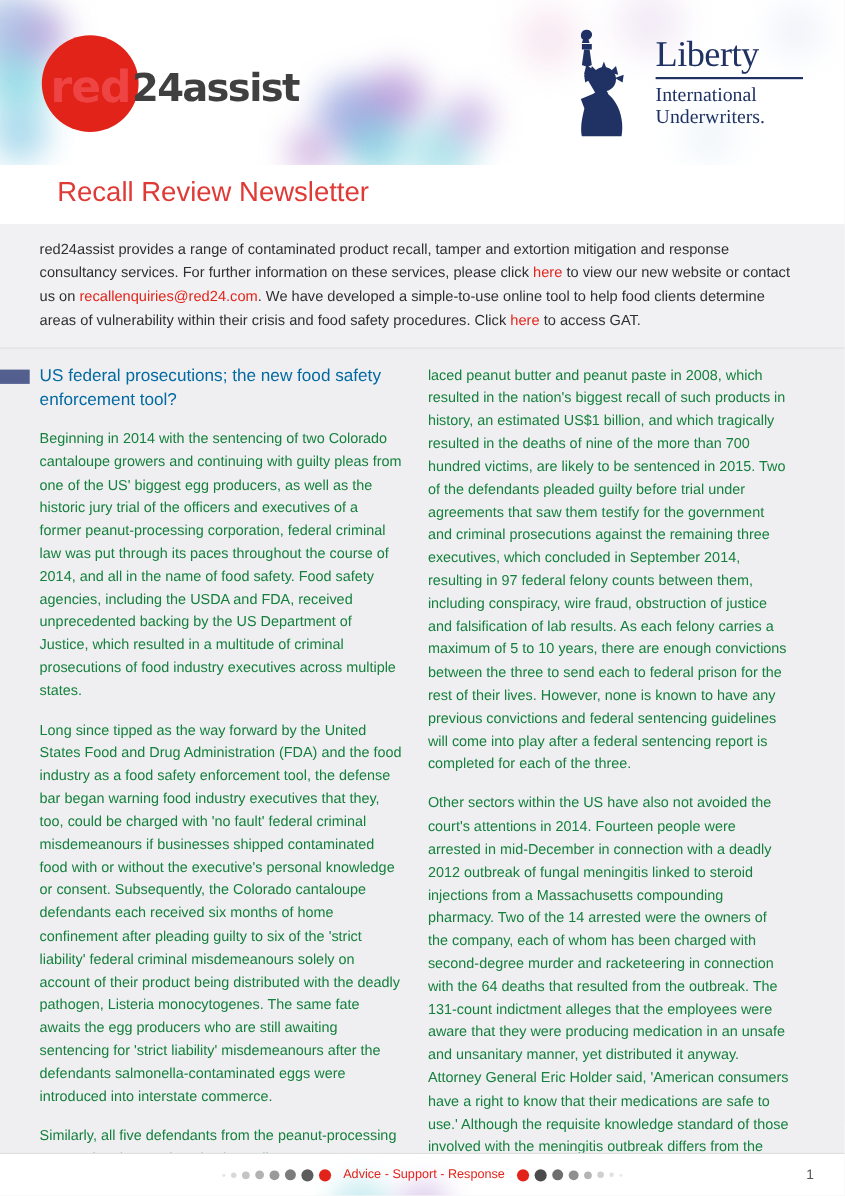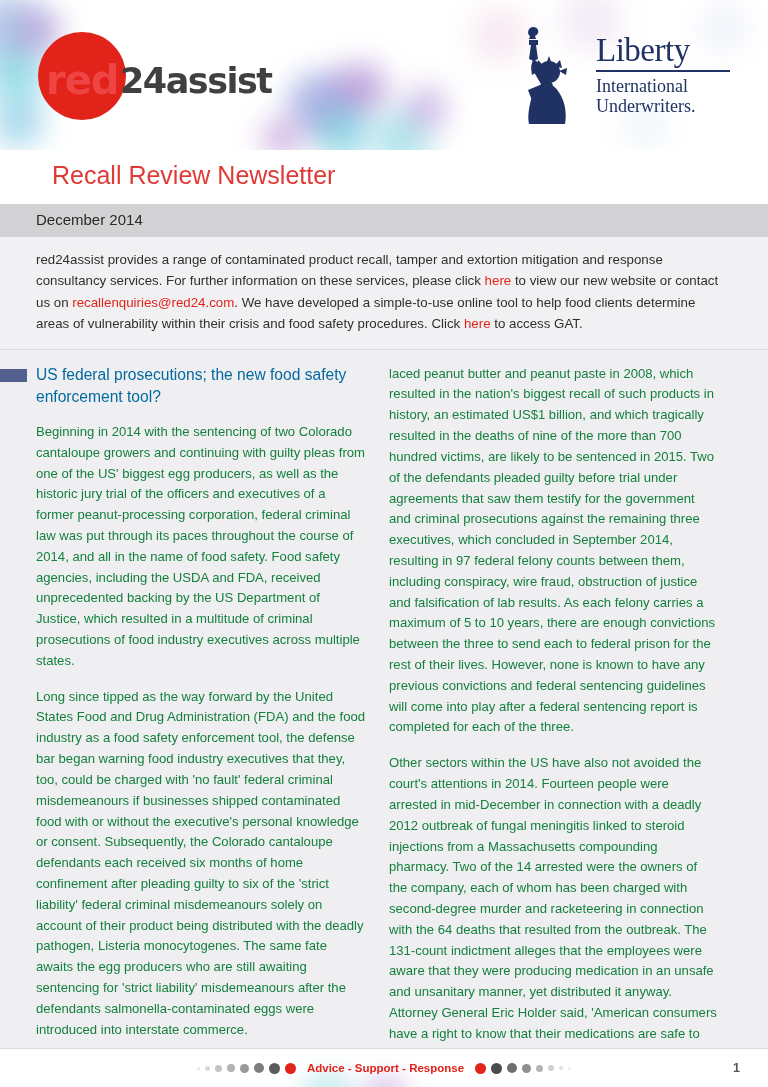--- a/index.html
+++ b/index.html
@@ -212,21 +212,20 @@
     background: #ffffff;
     border-top: 1px solid #dcdcdf;
     overflow: hidden;
   }
   .footer-inner {
     position: relative;
     height: 100%;
     display: flex;
     align-items: center;
     justify-content: center;
-    font-weight: bold;
   }
   .dots {
     display: flex;
     align-items: center;
     gap: 5px;
   }
   .dot {
     border-radius: 50%;
     display: block;
   }
@@ -312,23 +311,20 @@
         </div>
       </div>
 
     </div>
   </div>
 
   <div class="title-bar">
     <h1 class="doc-title">Recall Review Newsletter</h1>
   </div>
 
-  <div class="date-bar">
-    <span class="date-text">December 2014</span>
-  </div>
 
   <div class="intro">
     <p><span>red24assist provides a range of contaminated product recall, tamper and extortion mitigation and response consultancy services. For further information on these services, please click </span><a class="link" href="#">here</a><span> to view our new website or contact us on </span><a class="link" href="#">recallenquiries@red24.com</a><span>. We have developed a simple-to-use online tool to help food clients determine areas of vulnerability within their crisis and food safety procedures. Click </span><a class="link" href="#">here</a><span> to access GAT.</span></p>
   </div>
 
   <div class="rule-light"></div>
 
   <div class="article">
     <div class="columns">
 

